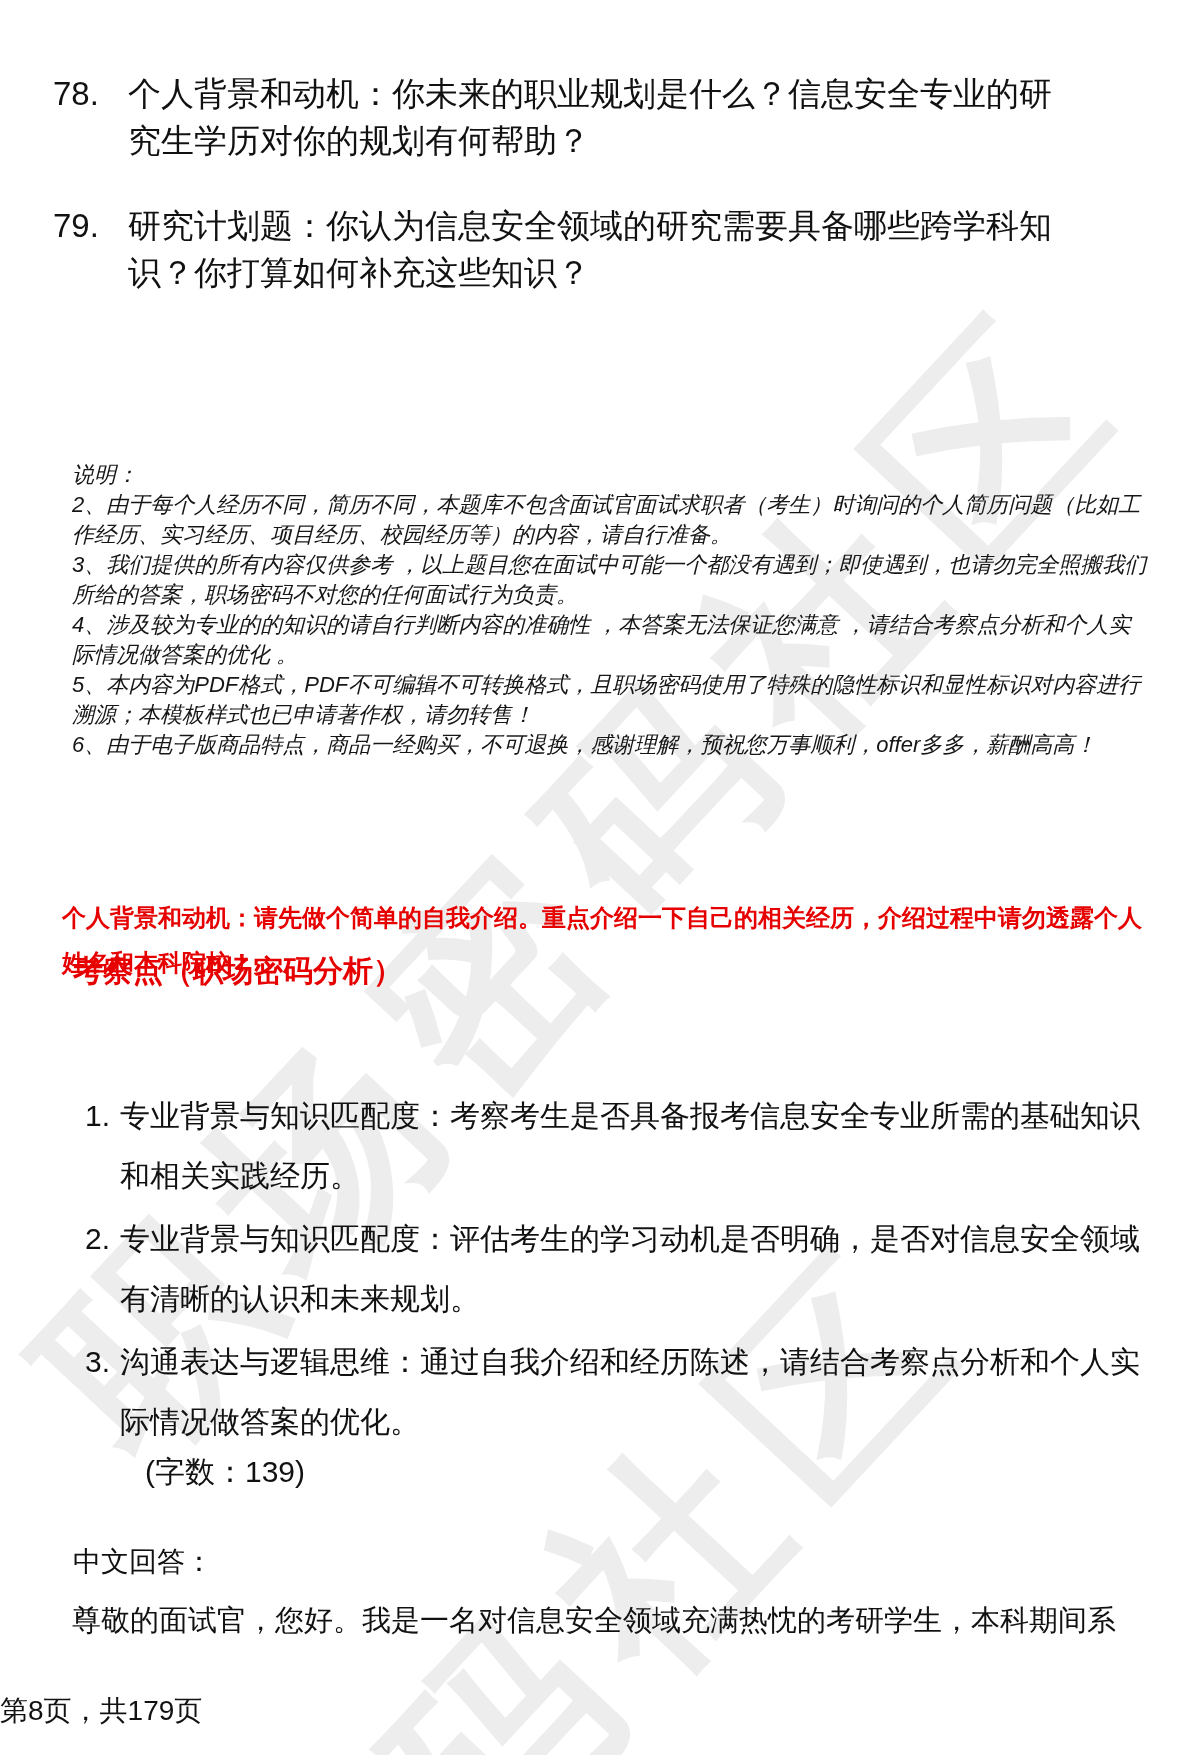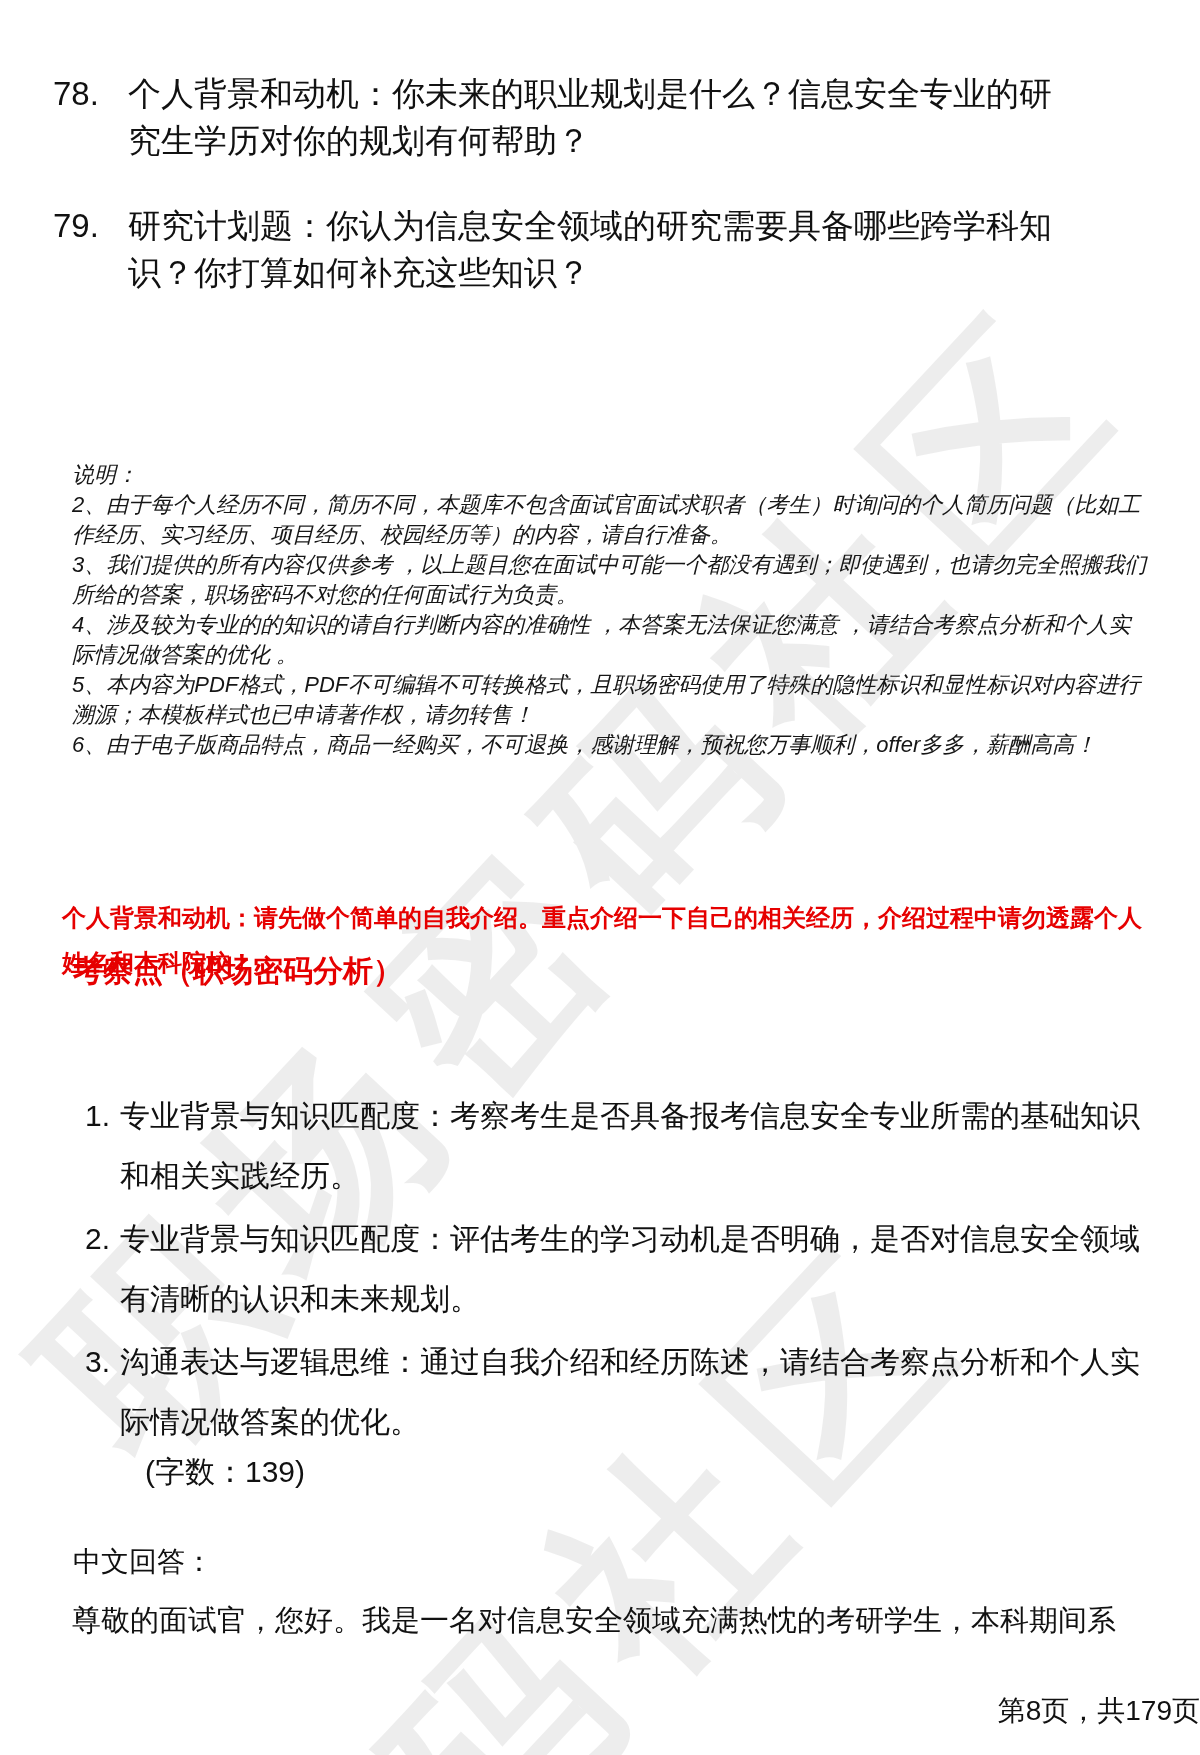--- a/index.html
+++ b/index.html
@@ -62,21 +62,21 @@
   .word-count { position:absolute; left:145px; top:1452px; font-size:30px; color:#111; }
 
   .answer-label { position:absolute; left:73px; top:1543px; font-size:28px; color:#111; }
   .answer-text  {
     position:absolute; left:72px; top:1601px; width:1110px;
     font-size:29px; color:#111; white-space:nowrap;
   }
 
   .footer {
     position:absolute; left:0; top:1692px; width:1200px;
-    text-align:right; font-size:28px; color:#111;
+    text-align:left; font-size:28px; color:#111;
   }
 </style>
 </head>
 <body>
 
 <div class="page">
 
   <div class="wm wm1">职场密码社区</div>
   <div class="wm wm2">职场密码社区</div>
 

